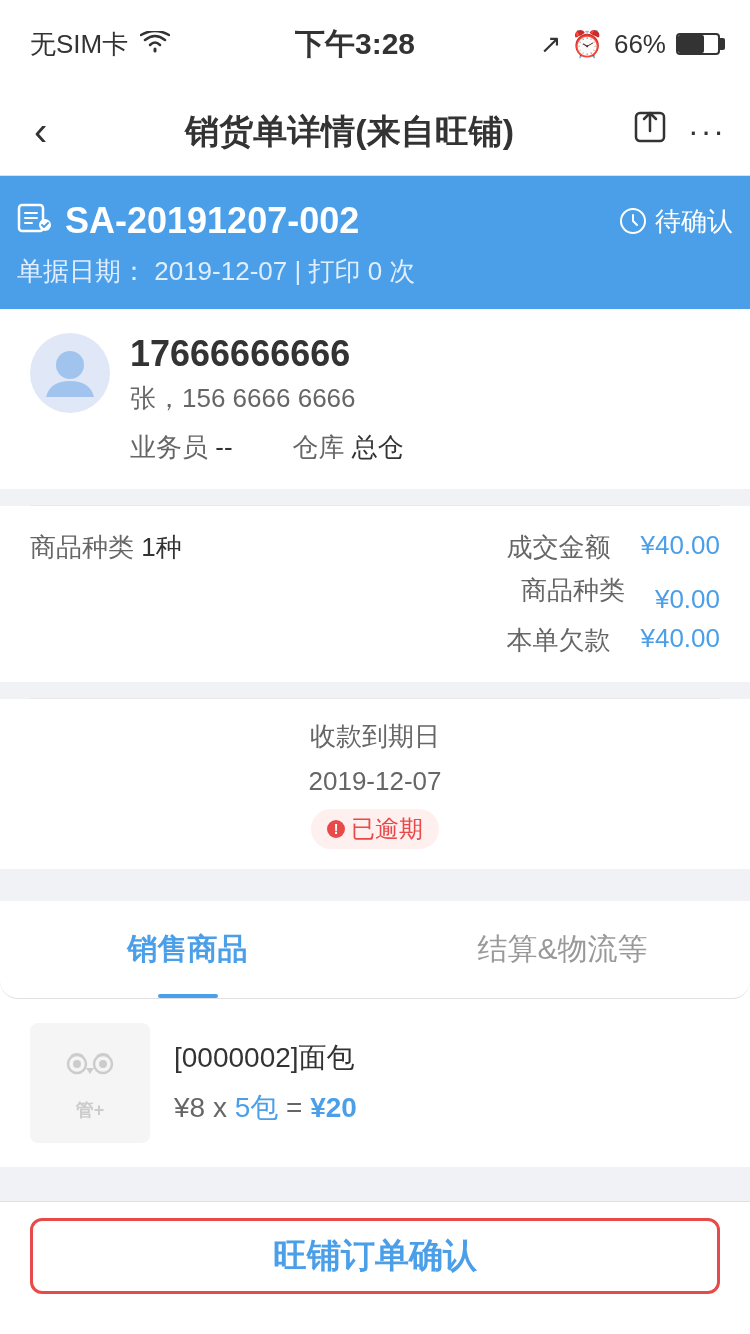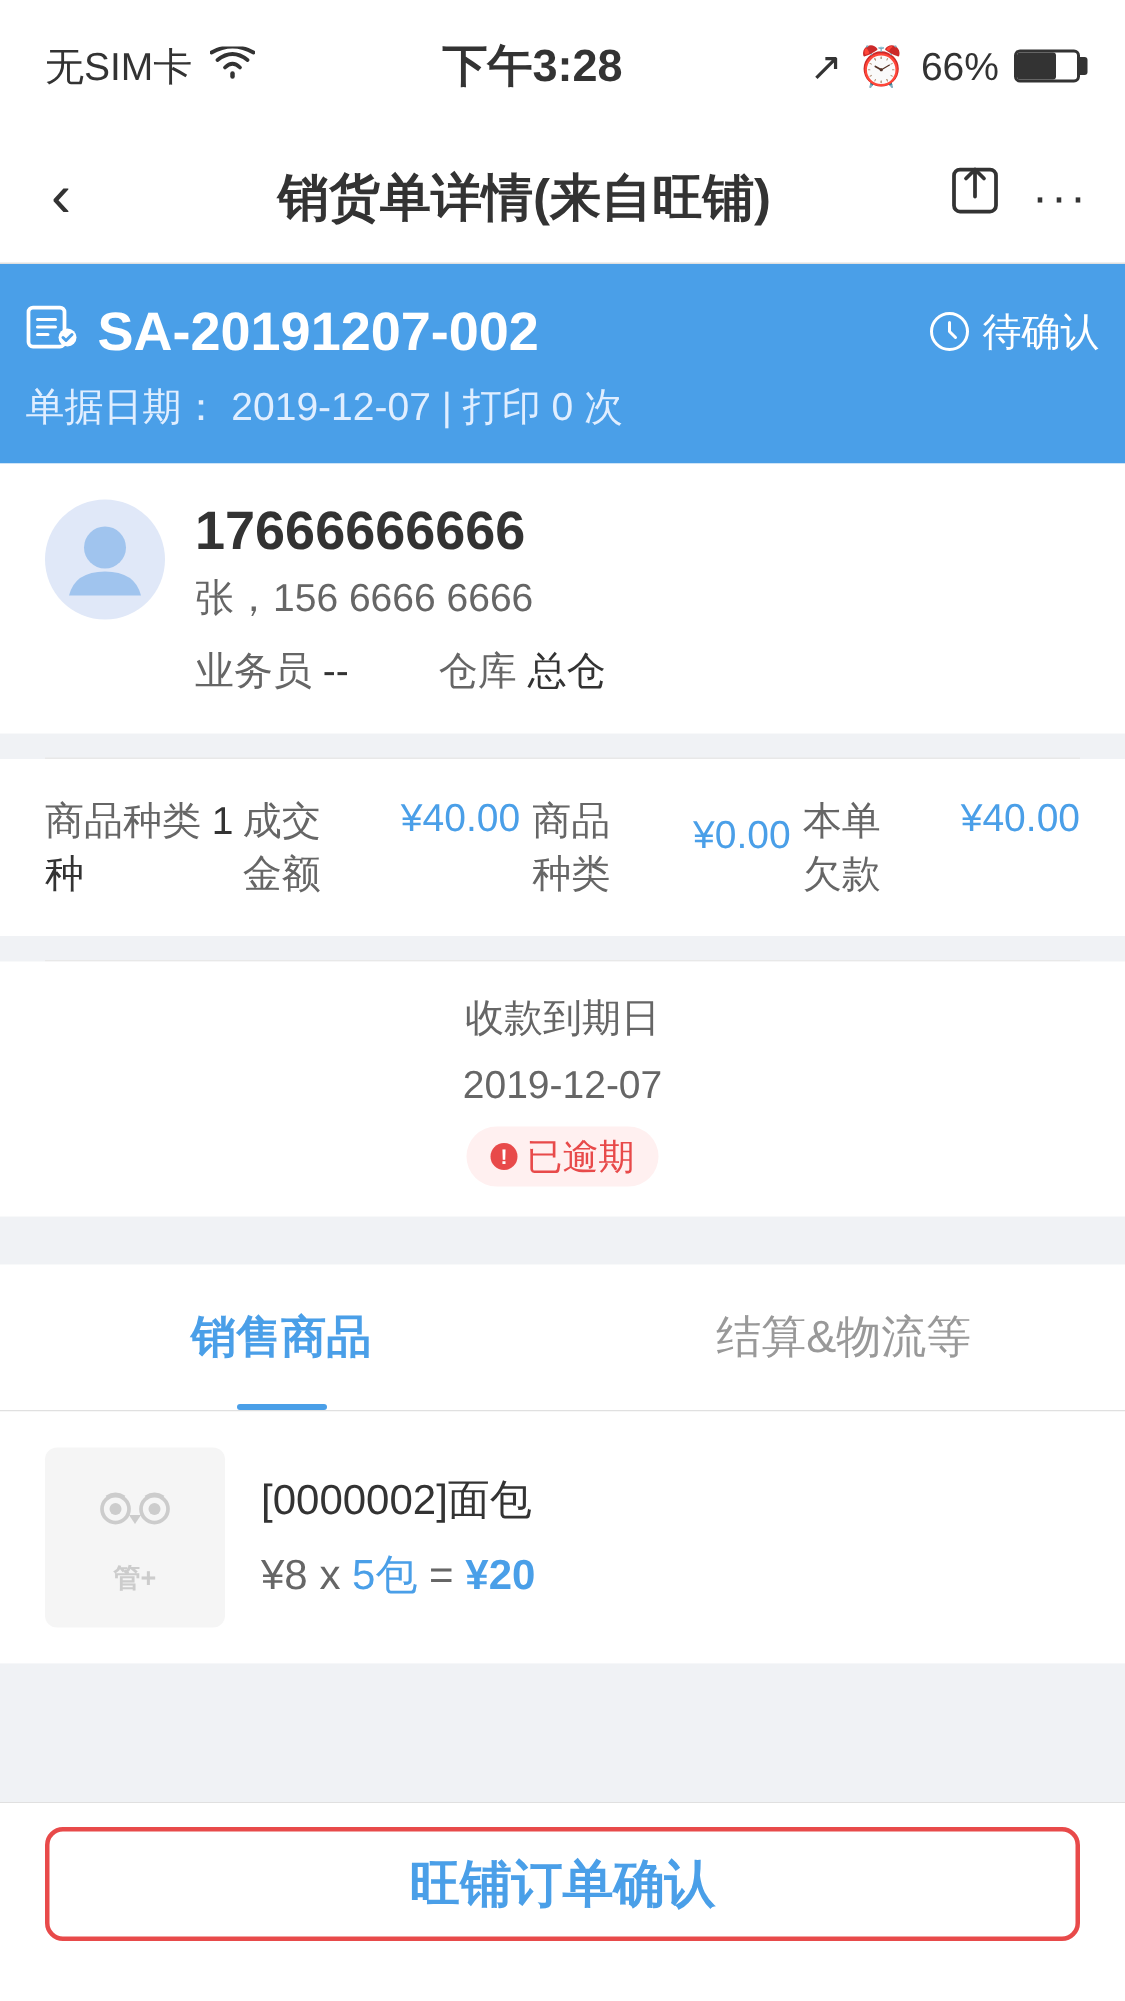--- a/index.html
+++ b/index.html
@@ -192,21 +192,21 @@
     .goods-info {
       font-size: 26px;
       color: #666;
     }
     .goods-count {
       color: #333;
       font-size: 26px;
     }
     .amount-details {
       display: flex;
-      flex-direction: row;
+      flex-direction: column;
       align-items: flex-end;
       gap: 8px;
     }
     .amount-row {
       display: flex;
       justify-content: space-between;
       gap: 30px;
       font-size: 26px;
     }
     .amount-label {
@@ -266,20 +266,21 @@
     }
 
     
     .tabs-section {
       background: #fff;
       margin-bottom: 0;
     }
     .tabs-row {
       display: flex;
       border-bottom: 1px solid #e0e0e0;
+      border-radius: 18px;
     }
     .tab {
       flex: 1;
       text-align: center;
       padding: 28px 0;
       font-size: 30px;
       cursor: pointer;
       position: relative;
     }
     .tab.active {

